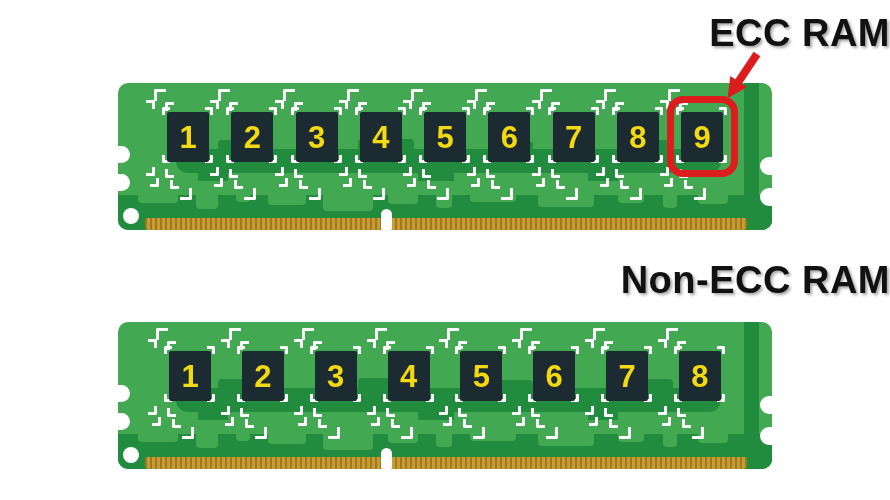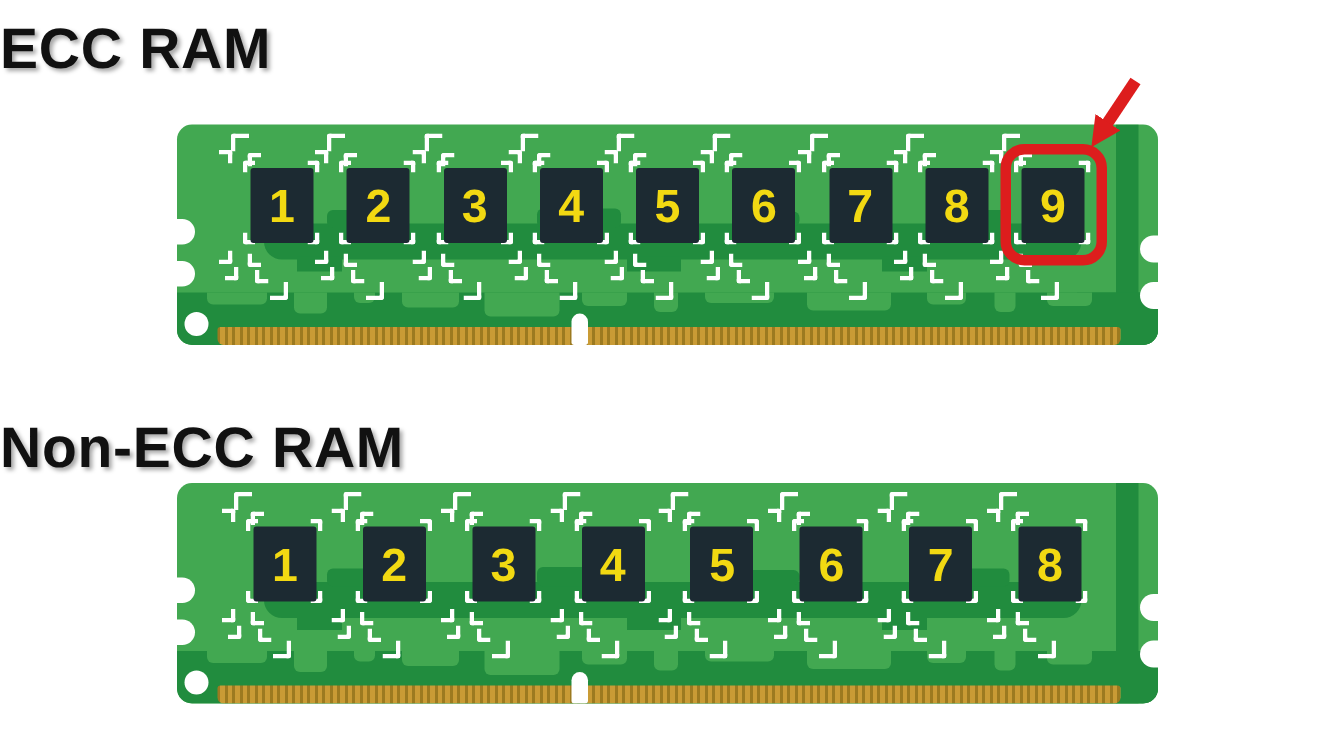--- a/index.html
+++ b/index.html
@@ -4,25 +4,25 @@
 <style>
   :root{
     --pcb-green:#42a851; --pcb-green-dark:#218c3e; --chip-body:#1c2a32;
     --chip-number:#f2d912; --connector-gold:#c99b35; --connector-stripe:#9c7a20;
     --highlight-red:#dd1d1d; --title-color:#111111; --background:#ffffff;
   }
   html,body{margin:0;padding:0;background:var(--background);}
   .canvas{position:relative;width:890px;height:500px;background:var(--background);
     font-family:"Liberation Sans",sans-serif;overflow:hidden;}
 
-  .title{position:absolute;left:0;width:890px;text-align:left;
+  .title{position:absolute;left:0;width:890px;text-align:right;
     font-weight:bold;font-size:38px;color:var(--title-color);
     text-shadow:2px 2px 3px rgba(0,0,0,0.35);letter-spacing:0.5px;}
   .title.ecc{top:12px;}
-  .title.nonecc{top:278px;}
+  .title.nonecc{top:259px;}
 
   .annotation{position:absolute;left:710px;top:30px;color:var(--highlight-red);
     font-weight:bold;font-size:20px;white-space:pre;
     text-shadow:1px 1px 1px rgba(0,0,0,0.15);}
   .annotation sup{font-size:12px;}
 
   .stick{position:absolute;left:118px;width:654px;height:147px;
     background:var(--pcb-green);border-radius:10px;overflow:hidden;}
   .stick.ecc{top:83px;}
   .stick.nonecc{top:322px;}

